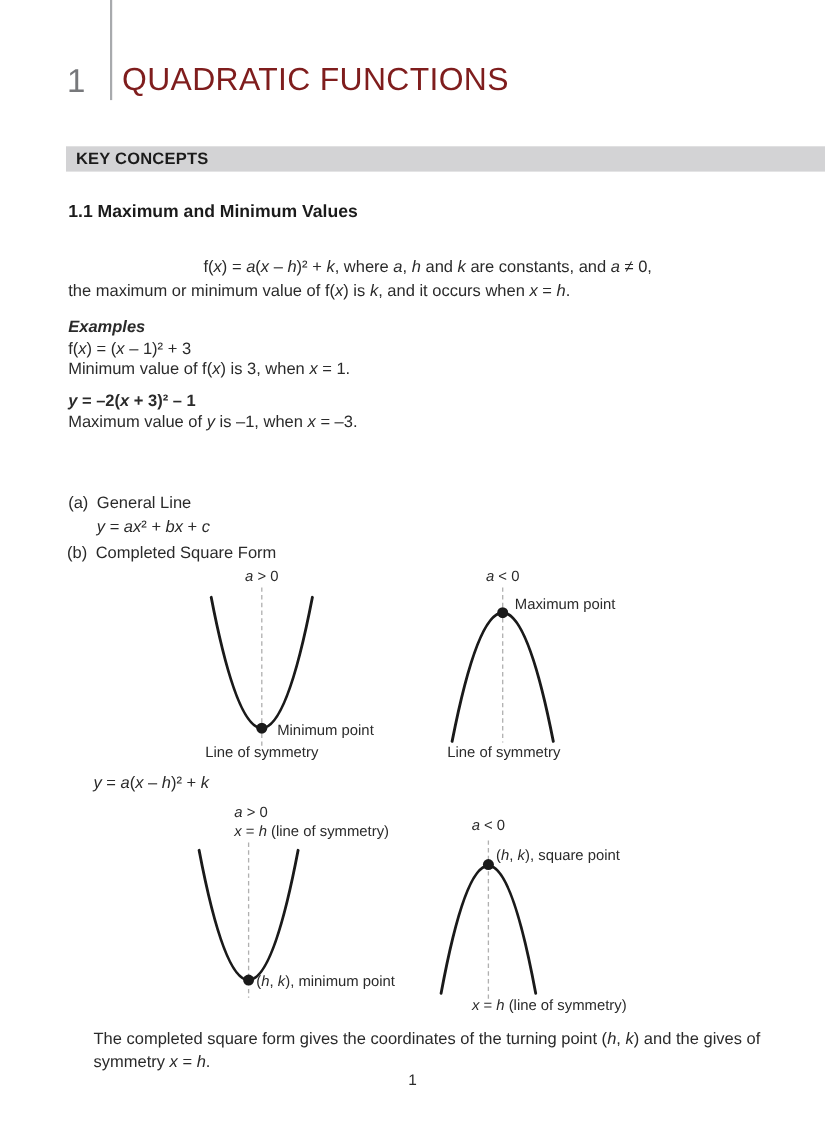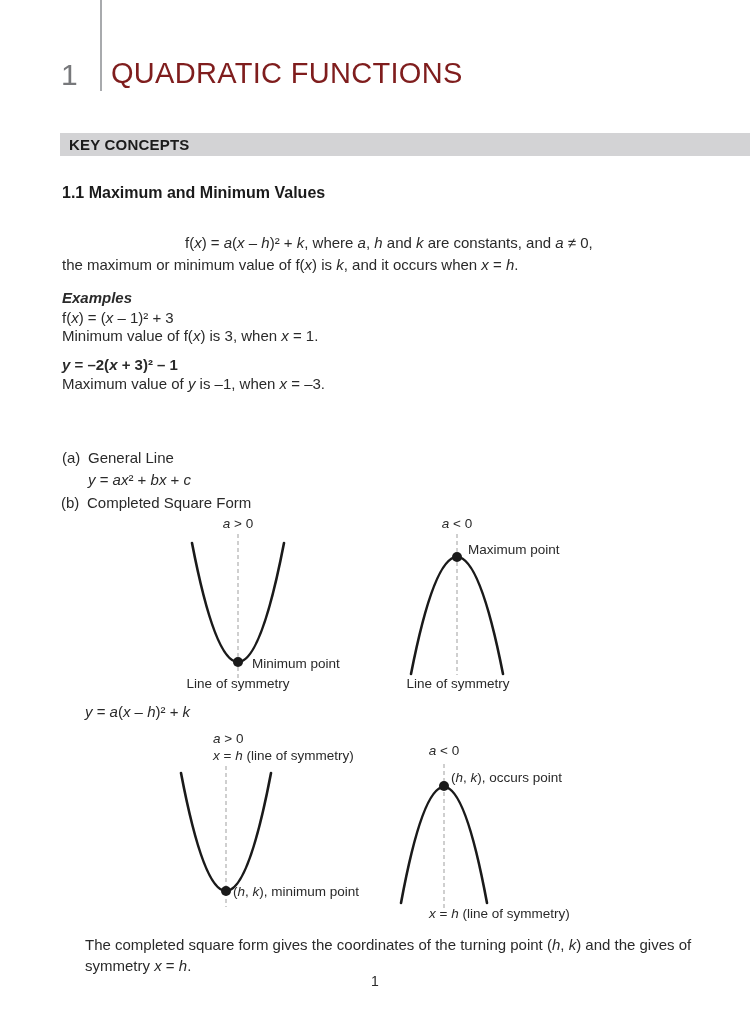--- a/index.html
+++ b/index.html
@@ -92,21 +92,21 @@
     <div class="dlab runs" style="left:113px;top:154px;"><span>(</span><i>h</i><span>, </span><i>k</i><span>), minimum point</span></div>
   </div>
 
   <div class="diagram" style="left:380px;top:740px;width:300px;height:200px;">
     <svg width="300" height="200" viewBox="0 0 300 200">
       <line class="dash" x1="64" y1="24" x2="64" y2="170"></line>
       <path class="curve" d="M 21,163 Q 64,-69 107,163"></path>
       <circle class="dot" cx="64" cy="46" r="5"></circle>
     </svg>
     <div class="dlab runs cx" style="left:64px;top:3px;"><i>a</i><span> &lt; 0</span></div>
-    <div class="dlab runs" style="left:71px;top:30px;"><span>(</span><i>h</i><span>, </span><i>k</i><span>), occurs point</span></div>
+    <div class="dlab runs" style="left:71px;top:30px;"><span>(</span><i>h</i><span>, </span><i>k</i><span>), square point</span></div>
     <div class="dlab runs" style="left:49px;top:166px;"><i>x</i><span> = </span><i>h</i><span> (line of symmetry)</span></div>
   </div>
 
   <div class="t runs" style="left:85px;top:936px;"><span>The completed square form gives the coordinates of the turning point (</span><i>h</i><span>, </span><i>k</i><span>) and the gives of</span></div>
   <div class="t runs" style="left:85px;top:957px;"><span>symmetry </span><i>x</i><span> = </span><i>h</i><span>.</span></div>
 
   <div class="pageno">1</div>
 
 </div>
 

